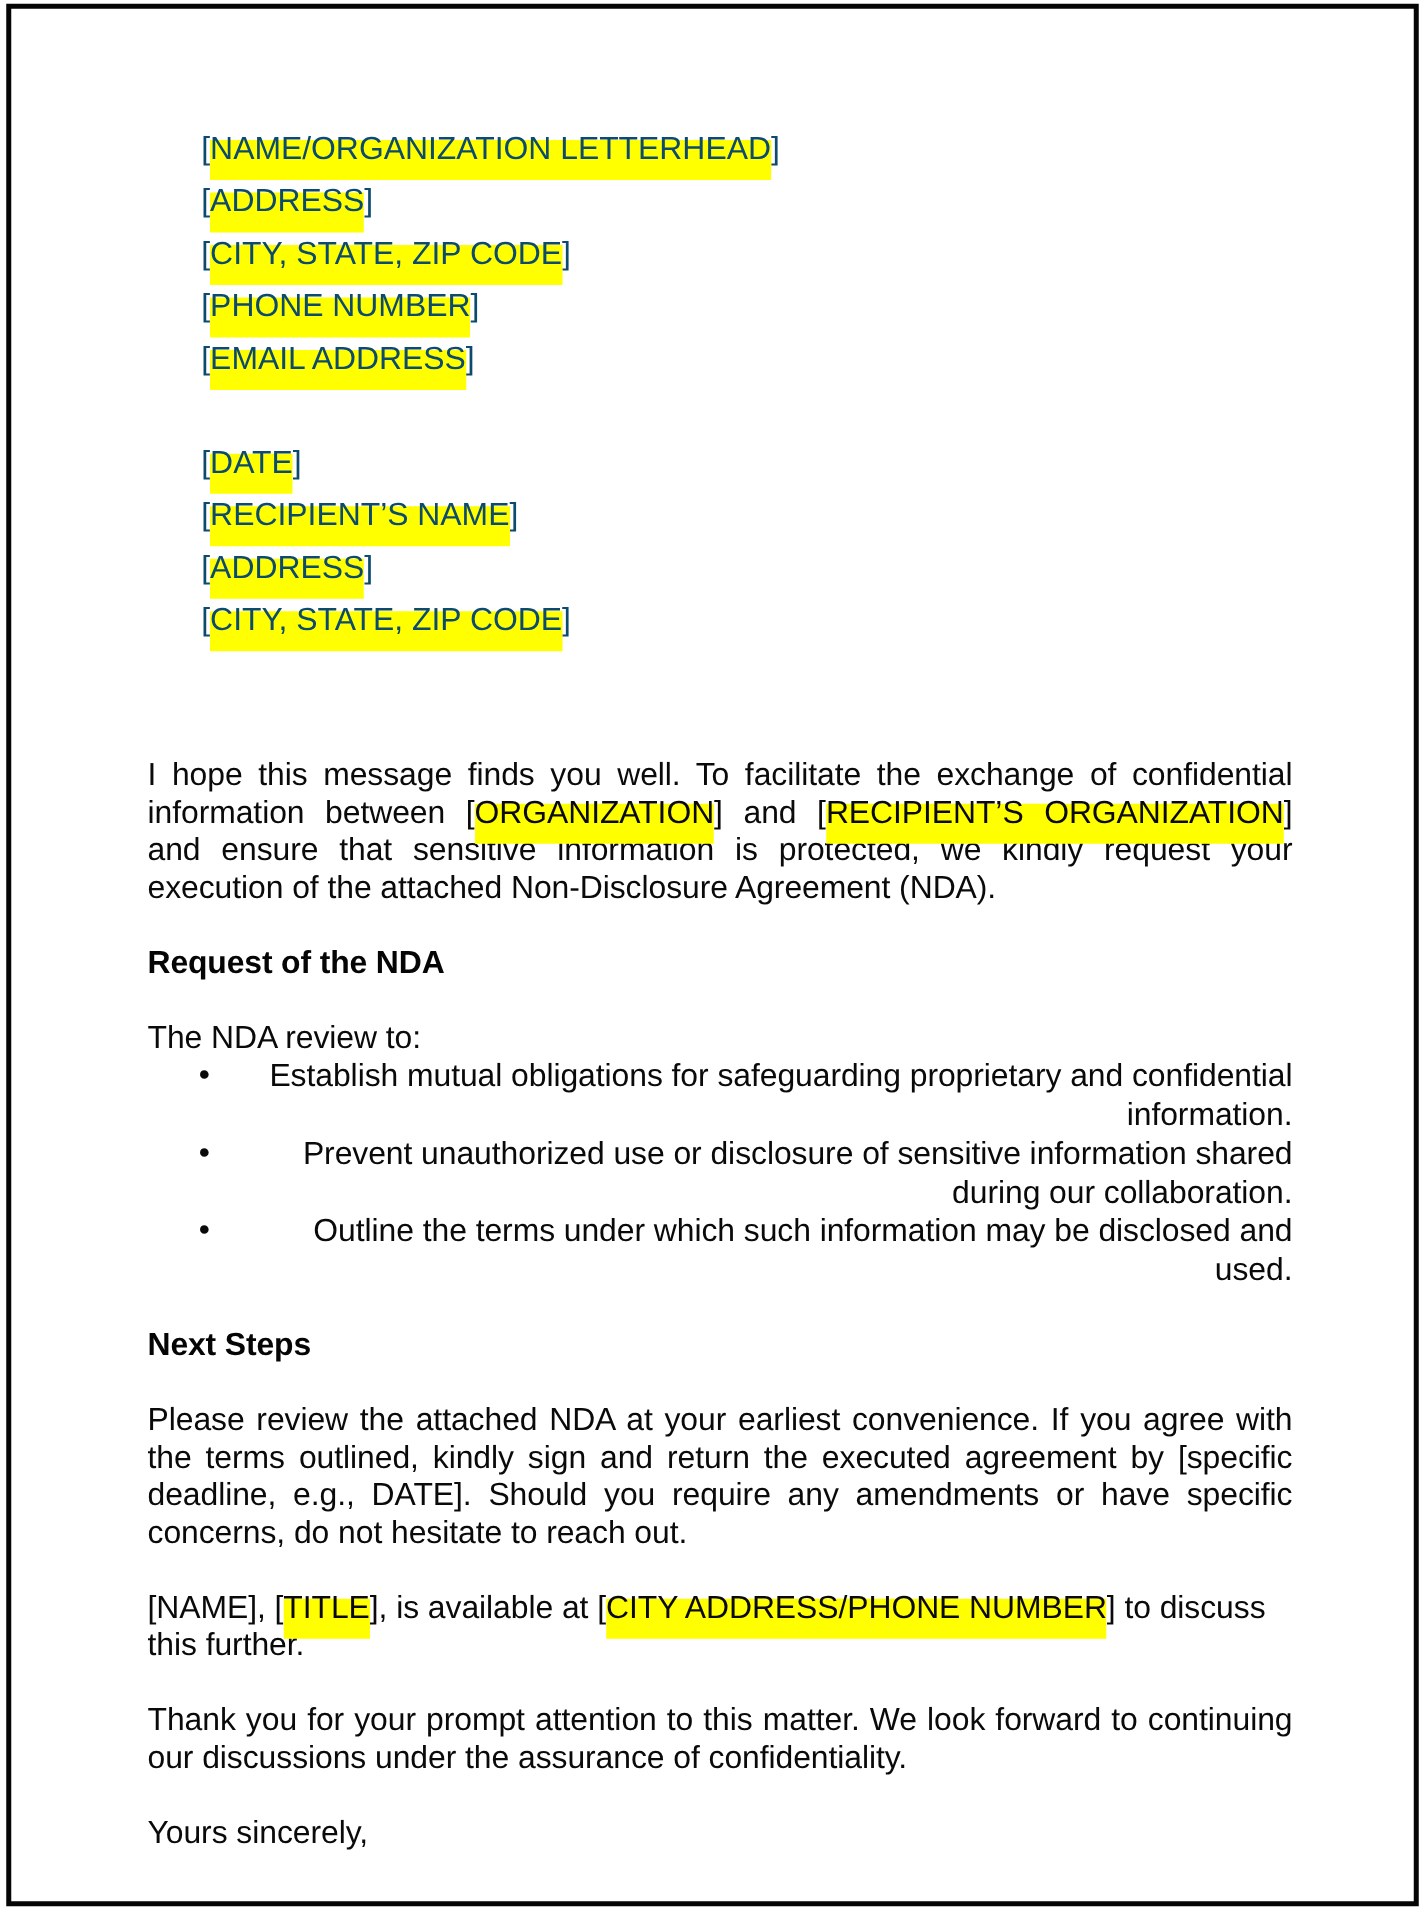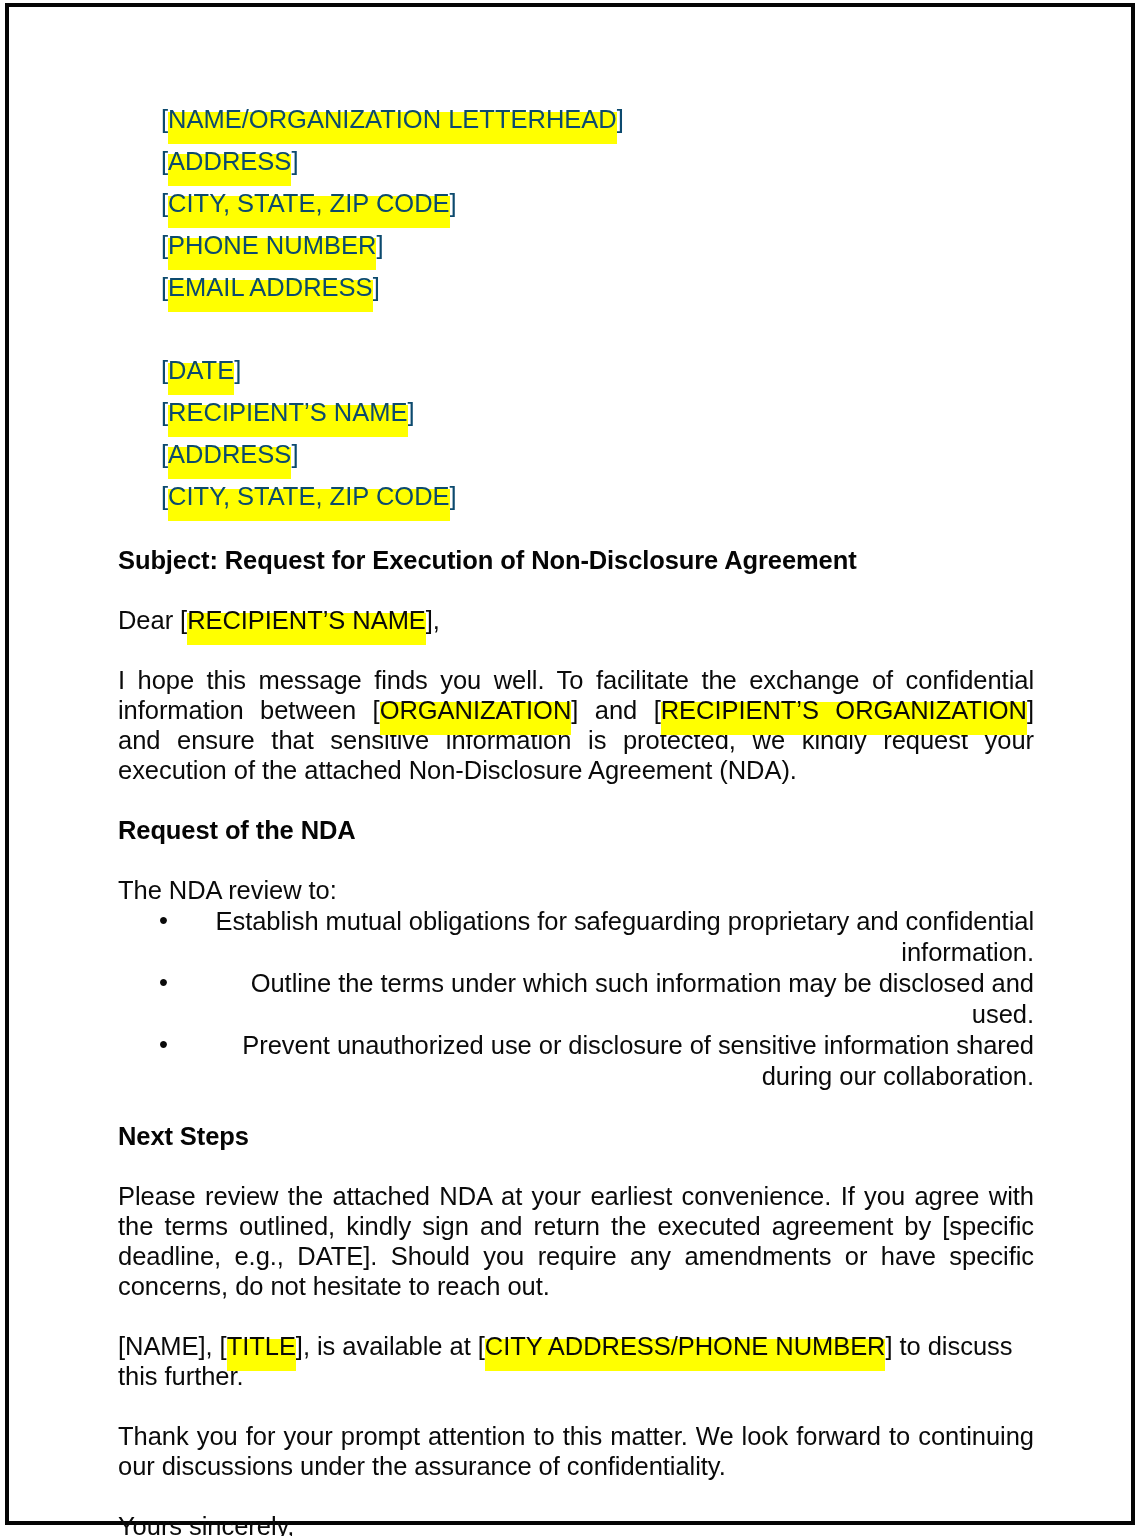--- a/index.html
+++ b/index.html
@@ -161,42 +161,40 @@
       </div>
 
       <div class="addr-line">
         <div class="txt"><span>[</span><span class="hl" style="--hl: #FFFF00;">CITY, STATE, ZIP CODE</span><span>]</span></div>
       </div>
 
     </div>
 
     <div class="gap-small"></div>
 
-    <div class="heading">Subject: Request for Execution of Non-Disclosure Agreement</div>
-
-    <div class="gap-para"></div>
-
-    <div class="para left"><span>Dear [</span><span class="hl" style="--hl: #FFFF00;">RECIPIENT’S NAME</span><span>],</span></div>
+
+    <div class="gap-para"></div>
+
 
     <div class="gap-para"></div>
 
     <div class="para"><span>I hope this message finds you well. To facilitate the exchange of confidential information between [</span><span class="hl" style="--hl: #FFFF00;">ORGANIZATION</span><span>] and [</span><span class="hl" style="--hl: #FFFF00;">RECIPIENT’S ORGANIZATION</span><span>] and ensure that sensitive information is protected, we kindly request your execution of the attached Non-Disclosure Agreement (NDA).</span></div>
 
     <div class="gap-para"></div>
 
     <div class="heading">Request of the NDA</div>
 
     <div class="gap-para"></div>
 
     <div class="para left">The NDA review to:</div>
 
     <ul class="bullets">
       <li>Establish mutual obligations for safeguarding proprietary and confidential information.</li>
+      <li>Prevent unauthorized use or disclosure of sensitive information shared during our collaboration.</li>
       <li>Outline the terms under which such information may be disclosed and used.</li>
-      <li>Prevent unauthorized use or disclosure of sensitive information shared during our collaboration.</li>
     </ul>
 
     <div class="gap-para"></div>
 
     <div class="heading">Next Steps</div>
 
     <div class="gap-para"></div>
 
     <div class="para">Please review the attached NDA at your earliest convenience. If you agree with the terms outlined, kindly sign and return the executed agreement by [specific deadline, e.g., DATE]. Should you require any amendments or have specific concerns, do not hesitate to reach out.</div>
 

